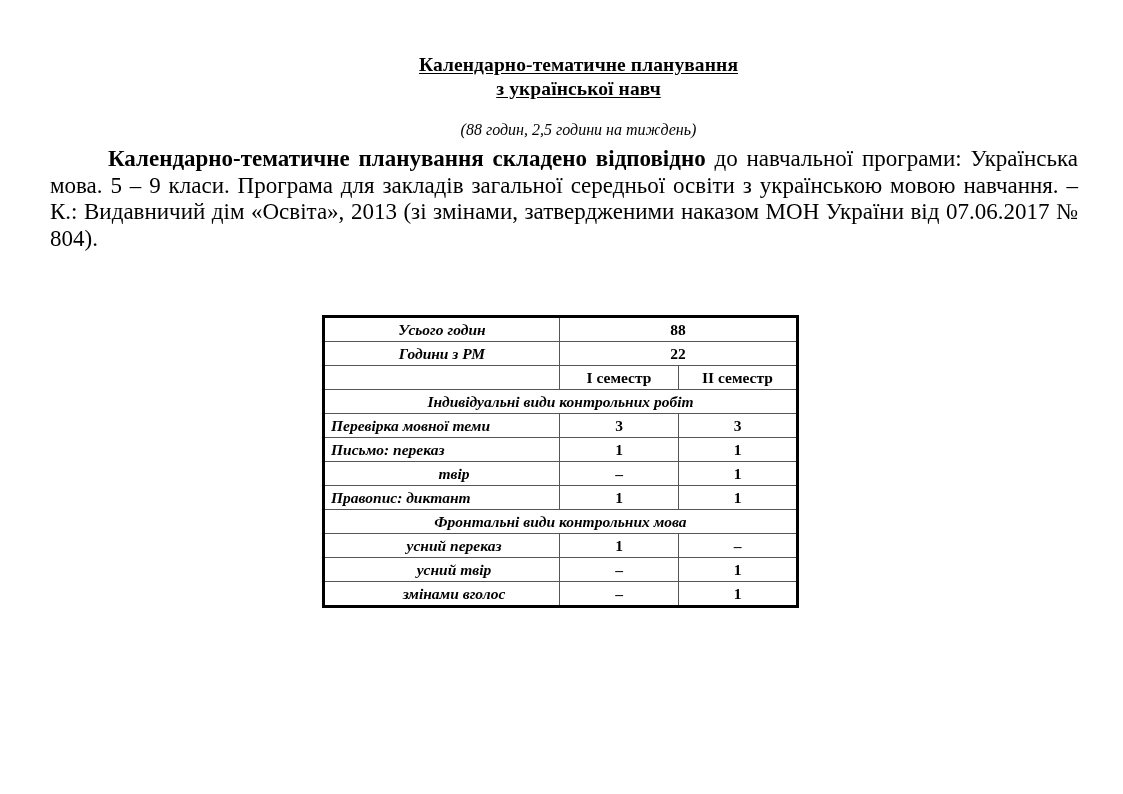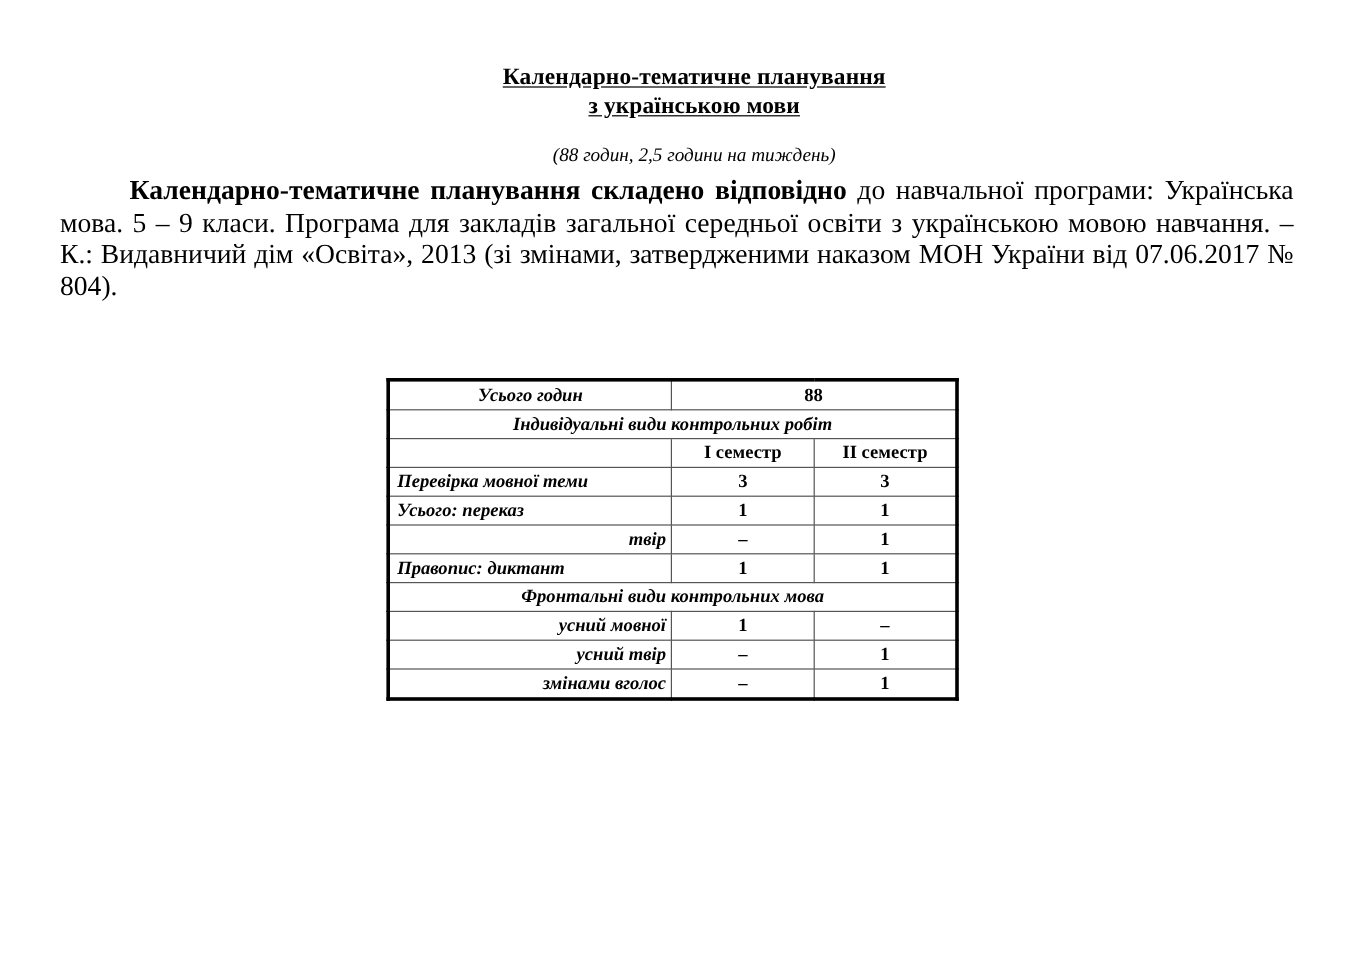--- a/index.html
+++ b/index.html
@@ -88,21 +88,21 @@
   td.lbl {
     font-style: italic;
     font-weight: bold;
     text-align: center;
   }
   td.lbl.left {
     text-align: left;
     padding-left: 6px;
   }
   td.lbl.indent {
-    text-align: right;
+    text-align: center;
     padding-left: 28px;
   }
   td.val {
     text-align: center;
     font-weight: bold;
     font-size: 16px;
   }
   td.hdr {
     text-align: center;
     font-weight: bold;
@@ -121,73 +121,77 @@
   .col-b { width: 119px; }
   .col-c { width: 119px; }
 </style>
 </head>
 <body>
 
 <div class="page">
 
   <div class="title-block">
     <div class="doc-title-line"><span class="u">Календарно-тематичне планування</span></div>
-    <div class="doc-title-line"><span class="u">з українською мови</span></div>
+    <div class="doc-title-line"><span class="u">з української навч</span></div>
     <div class="doc-subtitle">(88 годин, 2,5 години на тиждень)</div>
   </div>
 
   <div class="body-area">
     <p class="para"><span class="b">Календарно-тематичне планування складено відповідно</span><span> до навчальної програми: Українська мова. 5 – 9 класи. Програма для закладів загальної середньої освіти з українською мовою навчання. – К.: Видавничий дім «Освіта», 2013 (зі змінами, затвердженими наказом МОН України від 07.06.2017 № 804).</span></p>
   </div>
 
   <div class="table-wrap">
     <table class="plan">
       <colgroup>
         <col class="col-a">
         <col class="col-b">
         <col class="col-c">
       </colgroup>
       <tbody>
         <tr>
           <td class="lbl">Усього годин</td>
           <td class="val" colspan="2">88</td>
         </tr>
         <tr>
-          <td class="section" colspan="3">Індивідуальні види контрольних робіт</td>
+          <td class="lbl">Години з РМ</td>
+          <td class="val" colspan="2">22</td>
         </tr>
         <tr>
           <td class="empty"></td>
           <td class="hdr">I семестр</td>
           <td class="hdr">II семестр</td>
         </tr>
         <tr>
+          <td class="section" colspan="3">Індивідуальні види контрольних робіт</td>
+        </tr>
+        <tr>
           <td class="lbl left">Перевірка мовної теми</td>
           <td class="val">3</td>
           <td class="val">3</td>
         </tr>
         <tr>
-          <td class="lbl left">Усього: переказ</td>
+          <td class="lbl left">Письмо: переказ</td>
           <td class="val">1</td>
           <td class="val">1</td>
         </tr>
         <tr>
           <td class="lbl indent">твір</td>
           <td class="val">–</td>
           <td class="val">1</td>
         </tr>
         <tr>
           <td class="lbl left">Правопис: диктант</td>
           <td class="val">1</td>
           <td class="val">1</td>
         </tr>
         <tr>
           <td class="section" colspan="3">Фронтальні види контрольних мова</td>
         </tr>
         <tr>
-          <td class="lbl indent">усний мовної</td>
+          <td class="lbl indent">усний переказ</td>
           <td class="val">1</td>
           <td class="val">–</td>
         </tr>
         <tr>
           <td class="lbl indent">усний твір</td>
           <td class="val">–</td>
           <td class="val">1</td>
         </tr>
         <tr>
           <td class="lbl indent">змінами вголос</td>

